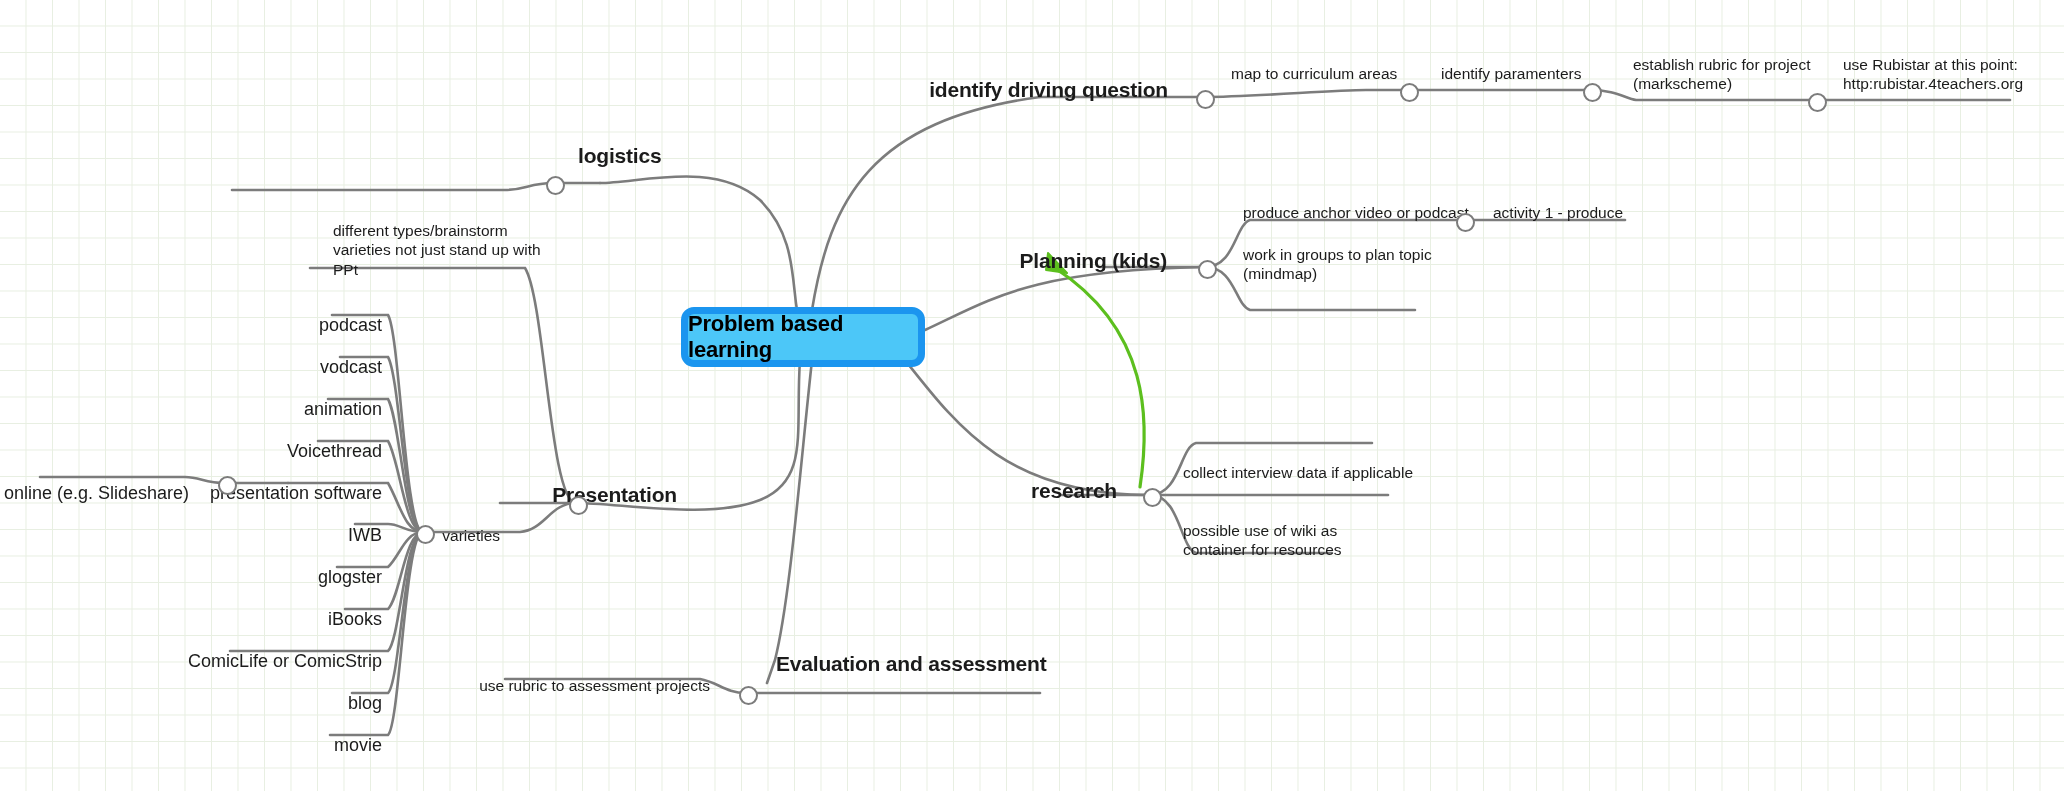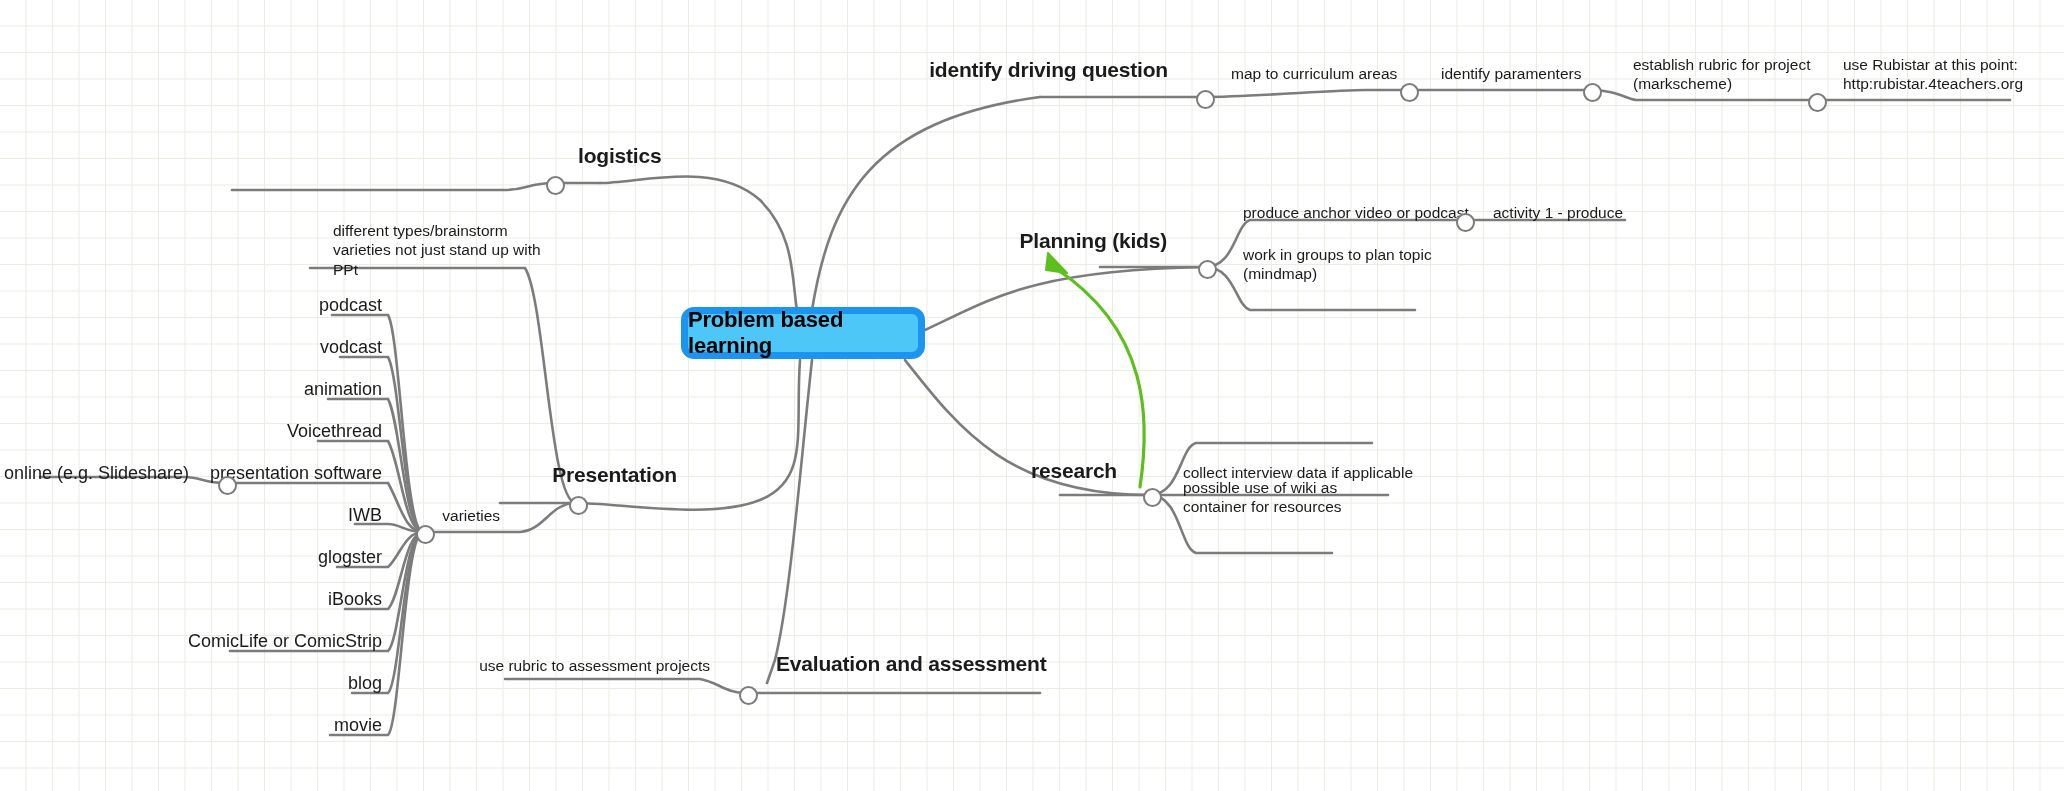--- a/index.html
+++ b/index.html
@@ -40,28 +40,28 @@
     letter-spacing: -0.2px;
   }
   .lvl2 {
     font-size: 15.5px;
     font-weight: normal;
   }
   .lvl3 {
     font-size: 18px;
     font-weight: normal;
   }
-  .anchor-right { transform: translateX(-100%); }
+  .anchor-right { transform: translateX(-100%); margin-top: 20px; }
 
   #central-node {
     position: absolute;
     left: 681px;
     top: 307px;
     width: 244px;
-    height: 52px;
+    height: 60px;
     box-sizing: border-box;
     background: #4cc7f8;
     border: 7px solid #1b95ef;
     border-radius: 13px;
     display: flex;
     align-items: center;
     justify-content: center;
     z-index: 5;
   }
   #central-node .ctext {
@@ -184,21 +184,21 @@
   <div class="node-label lvl2" style="left:1493px; top:203px;">activity 1 - produce</div>
 
   <div class="node-label lvl2" style="left:1243px; top:245px;">work in groups to plan topic
 (mindmap)</div>
 
   <div class="node-label lvl1 anchor-right" style="left:1117px; top:458px;">research</div>
 
 
   <div class="node-label lvl2" style="left:1183px; top:463px;">collect interview data if applicable</div>
 
-  <div class="node-label lvl2" style="left:1183px; top:478px;">possible use of wiki as
+  <div class="node-label lvl2" style="left:1183px; top:521px;">possible use of wiki as
 container for resources</div>
 
   <div class="node-label lvl1 anchor-right" style="left:677px; top:462px;">Presentation</div>
 
   <div class="node-label lvl2" style="left:313px; top:221px;margin-left:20px;">different types/brainstorm
 varieties not just stand up with
 PPt</div>
 
   <div class="node-label lvl2 anchor-right" style="left:500px; top:506px;">varieties</div>
 

